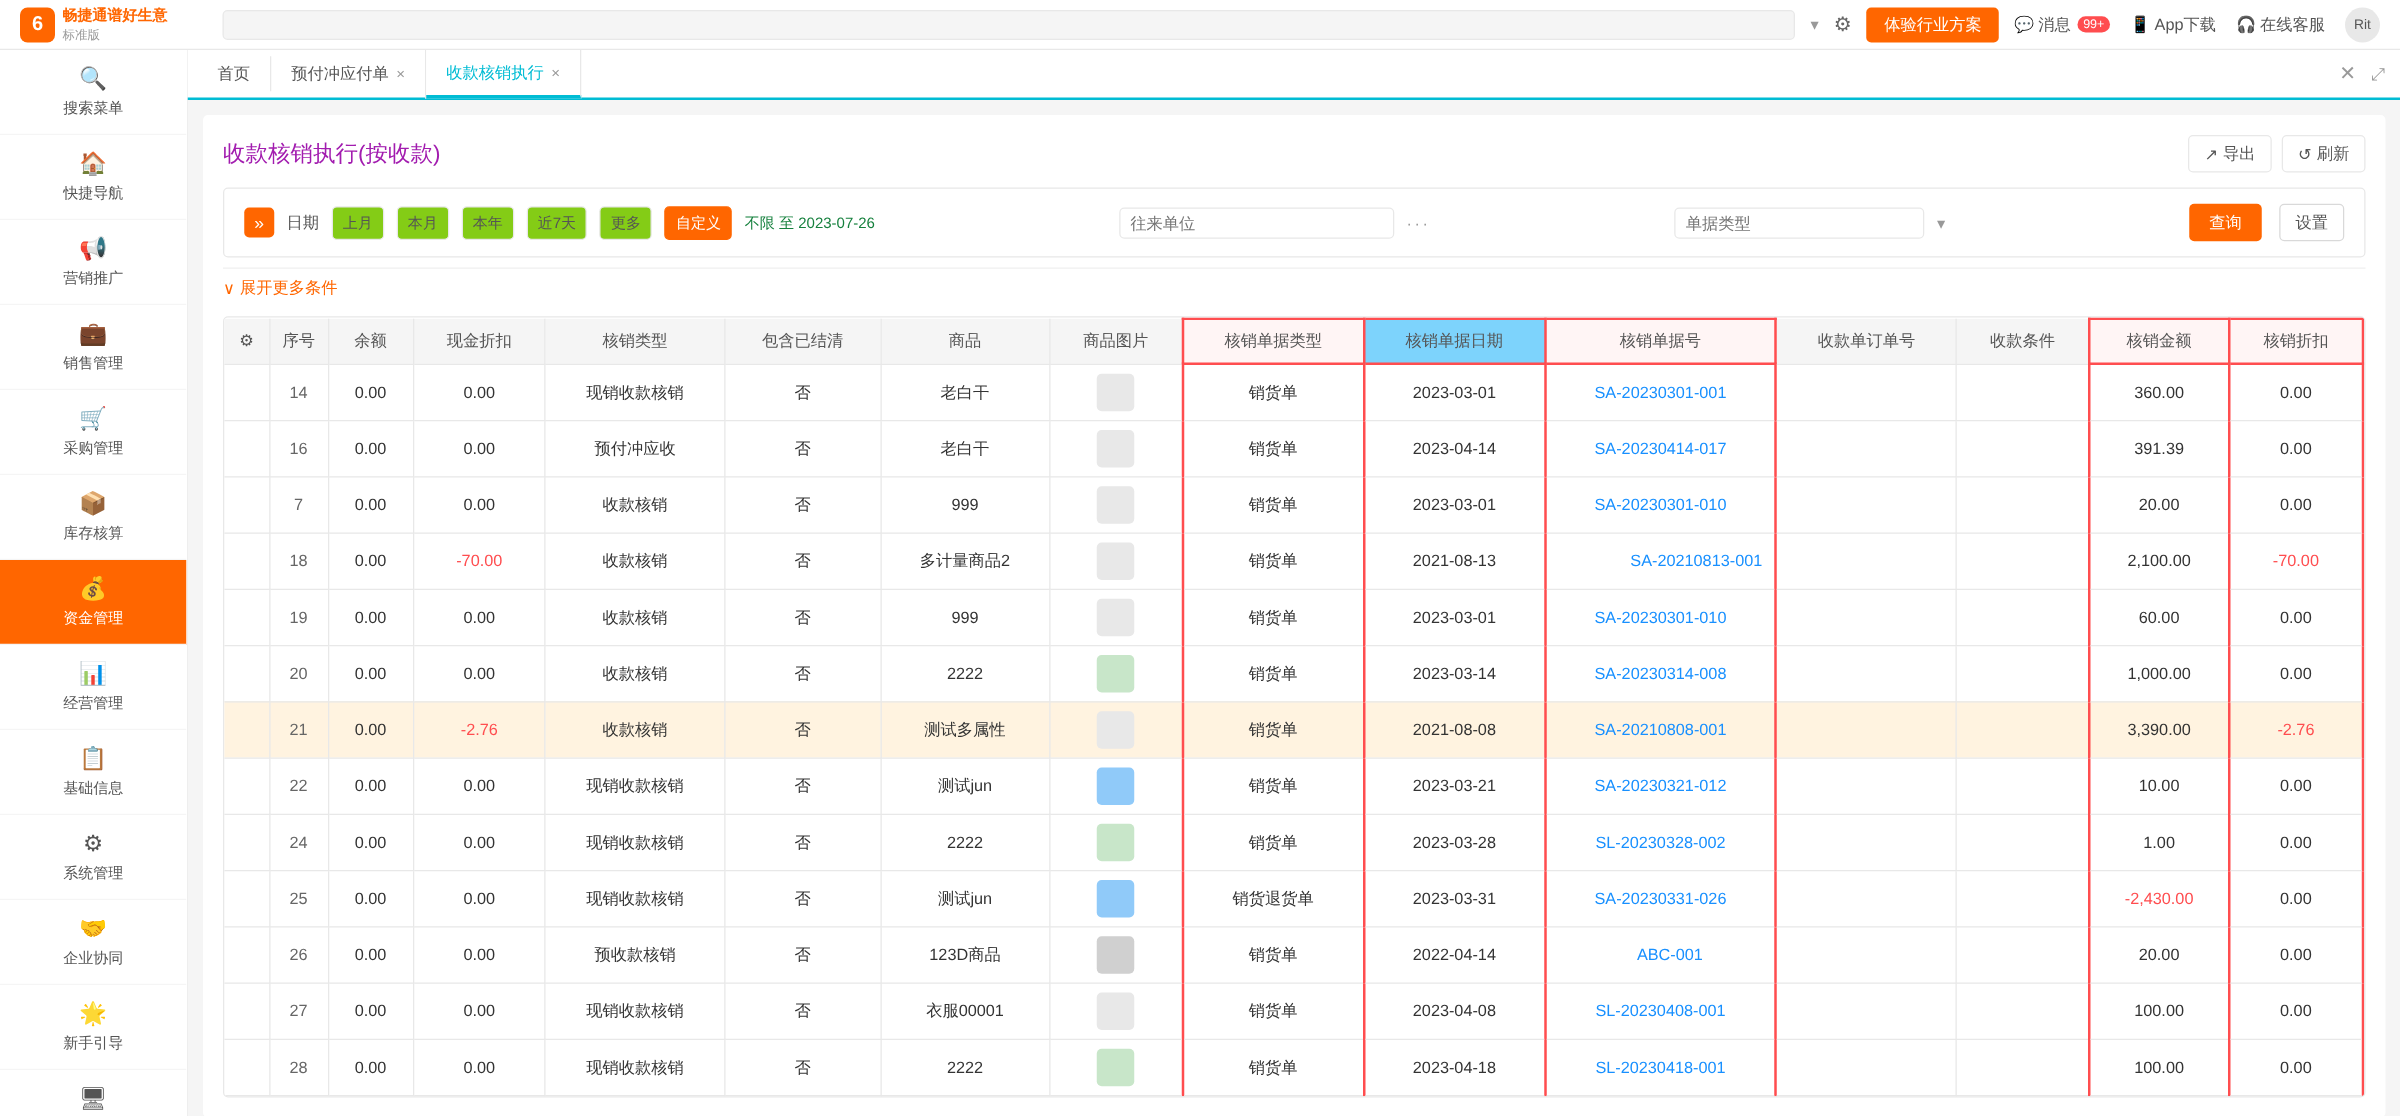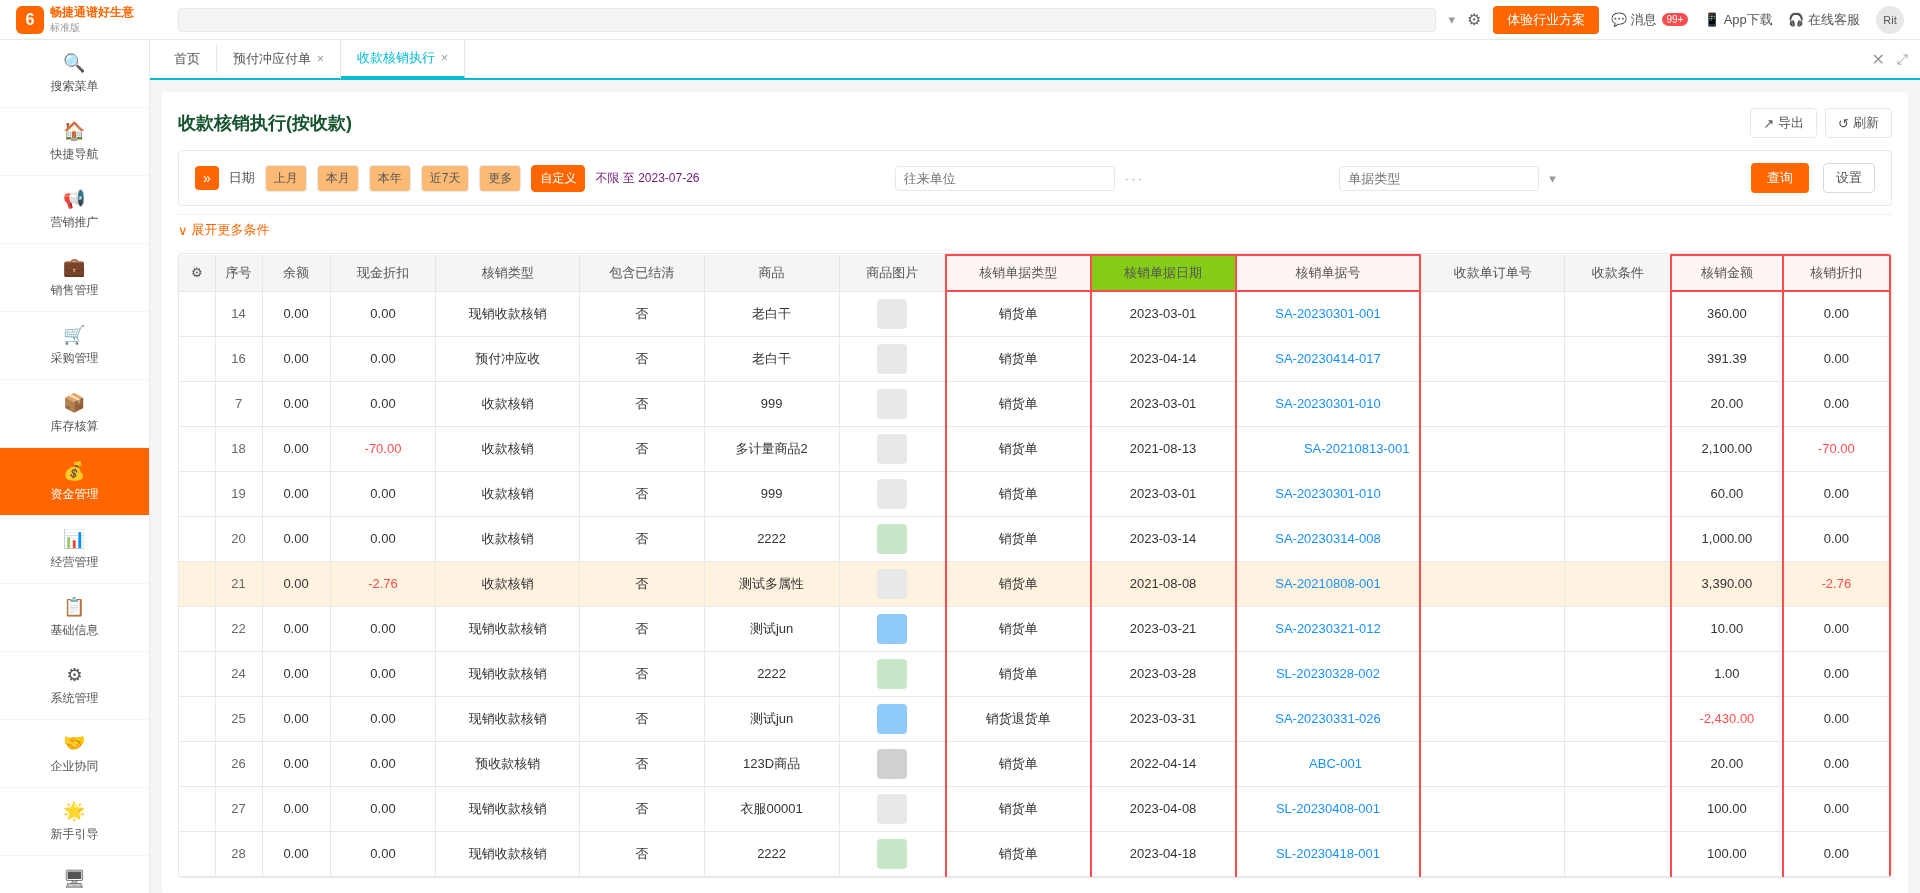--- a/index.html
+++ b/index.html
@@ -37,25 +37,25 @@
     .tab-bar-home { padding: 0 16px; color: #555; cursor: pointer; height: 28px; display: flex; align-items: center; border-right: 1px solid #e8e8e8; }
     .tab-bar-actions { margin-left: auto; display: flex; align-items: center; gap: 4px; }
     .tab-bar-actions span { cursor: pointer; color: #999; font-size: 16px; padding: 4px; }
 
     
     .content { flex: 1; overflow: auto; padding: 0; background: #f5f5f5; }
     .page-container { background: #fff; margin: 12px; border-radius: 4px; padding: 16px; }
 
     
     .page-header { display: flex; align-items: center; justify-content: space-between; margin-bottom: 12px; }
-    .page-title { font-size: 18px; font-weight: bold; color: #14532d; }
+    .page-title { font-size: 18px; font-weight: normal; color: #a21caf; }
     .page-actions { display: flex; gap: 8px; align-items: center; }
     .btn-outline { border: 1px solid #e8e8e8; background: #fff; border-radius: 4px; padding: 5px 12px; cursor: pointer; font-size: 13px; color: #555; display: flex; align-items: center; gap: 4px; }
     .btn-primary { background: #ff6600; color: #fff; border: none; border-radius: 4px; padding: 6px 16px; cursor: pointer; font-size: 13px; }
-    .filter-btn { border: 1px solid #e8e8e8; background: #fdba74; border-radius: 4px; padding: 4px 8px; cursor: pointer; font-size: 12px; color: #555; }
+    .filter-btn { border: 1px solid #e8e8e8; background: #84cc16; border-radius: 4px; padding: 4px 8px; cursor: pointer; font-size: 12px; color: #555; }
     .filter-btn.active { background: #ff6600; color: #fff; border-color: #ff6600; }
     .filter-input { border: 1px solid #e8e8e8; border-radius: 4px; padding: 4px 8px; font-size: 13px; width: 200px; color: #999; }
     .filter-dots { color: #999; letter-spacing: 2px; }
     .expand-more { display: flex; align-items: center; gap: 4px; color: #ff6600; cursor: pointer; font-size: 13px; margin: 0 auto; }
     .expand-row { text-align: center; padding: 6px 0; border-top: 1px solid #f0f0f0; margin-bottom: 8px; }
     .orange-arrow { background: #ff6600; color: #fff; border: none; border-radius: 4px; padding: 4px 8px; cursor: pointer; font-size: 14px; }
 
     
     .table-wrapper { overflow-x: auto; border: 1px solid #e8e8e8; border-radius: 4px; }
     table { width: 100%; border-collapse: collapse; font-size: 13px; }
@@ -205,21 +205,21 @@
           <div style="display:flex;align-items:center;gap:10px;flex-wrap:wrap;">
             <button class="orange-arrow">»</button>
             <span style="color:#555;font-size:13px;">日期</span>
             <button class="filter-btn">上月</button>
             <button class="filter-btn">本月</button>
             <button class="filter-btn">本年</button>
             <button class="filter-btn">近7天</button>
             <button class="filter-btn">更多</button>
             <button class="filter-btn active" style="background:#ff6600;color:#fff;border-color:#ff6600;">自定义</button>
             <div style="display:flex;flex-direction:column;line-height:1.4;">
-              <span style="color:#701a75;font-size:12px;">不限 至 2023-07-26</span>
+              <span style="color:#15803d;font-size:12px;">不限 至 2023-07-26</span>
             </div>
             <div style="flex:1;"></div>
             <input type="text" class="filter-input" placeholder="往来单位" style="width: 220px;">
             <span class="filter-dots">···</span>
             <div style="flex:1;"></div>
             <input type="text" class="filter-input" placeholder="单据类型" style="width: 200px;">
             <span style="color:#999;cursor:pointer;">▾</span>
             <div style="flex:1;"></div>
             <button class="btn-primary">查询</button>
             <button class="btn-settings">设置</button>
@@ -240,21 +240,21 @@
                 <tr>
                   <th class="th-gear">⚙</th>
                   <th style="width:46px;">序号</th>
                   <th>余额</th>
                   <th>现金折扣</th>
                   <th>核销类型</th>
                   <th>包含已结清</th>
                   <th>商品</th>
                   <th>商品图片</th>
                   <th style="border:2px solid #ff4d4f;background:#fff5f5;">核销单据类型</th>
-                  <th style="border:2px solid #ff4d4f;background:#84cc16;font-family:Liberation Serif, serif;">核销单据日期</th>
+                  <th style="border:2px solid #ff4d4f;background:#7dd3fc;font-family:Liberation Serif, serif;">核销单据日期</th>
                   <th style="border:2px solid #ff4d4f;background:#fff5f5;">核销单据号</th>
                   <th>收款单订单号</th>
                   <th>收款条件</th>
                   <th style="border:2px solid #ff4d4f;background:#fff5f5;">核销金额</th>
                   <th style="border:2px solid #ff4d4f;background:#fff5f5;">核销折扣</th>
                 </tr>
               </thead>
               <tbody id="table-body">
               <tr>
       <td></td>

